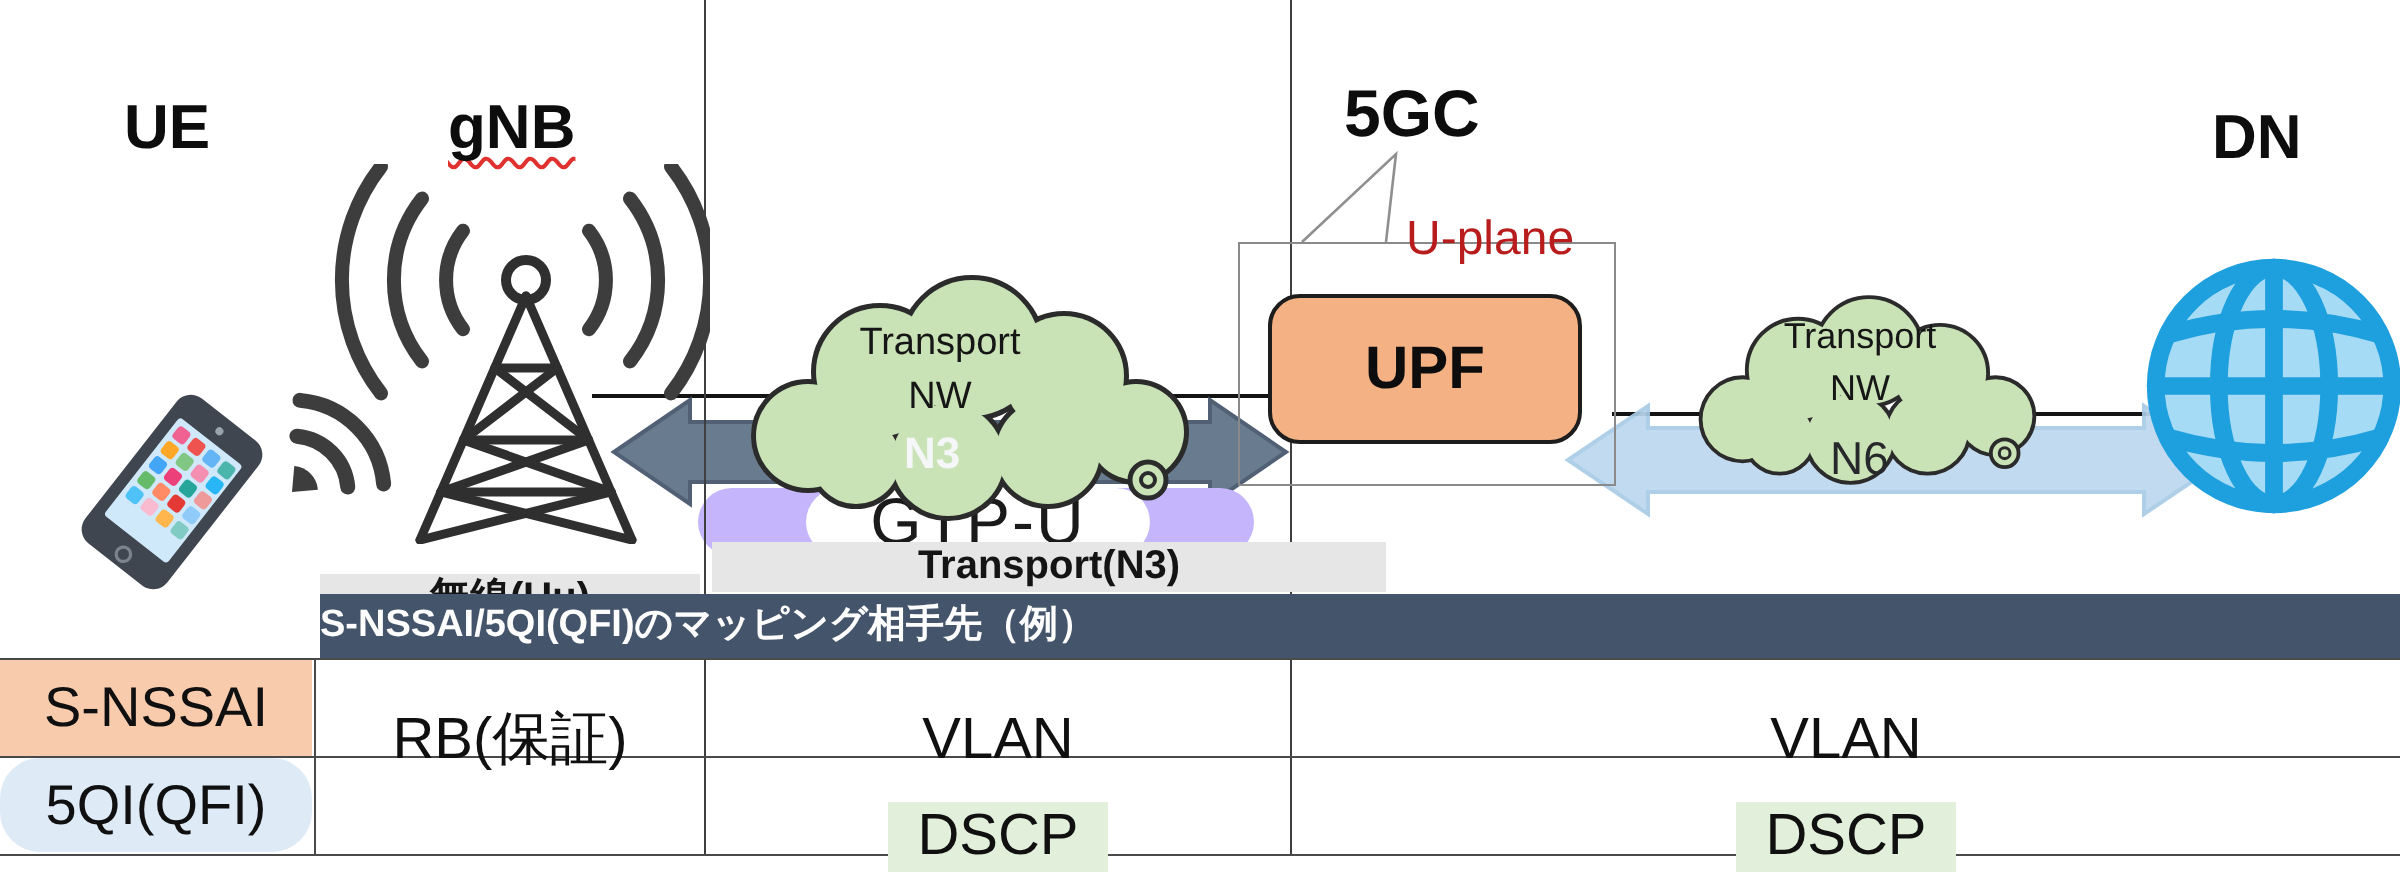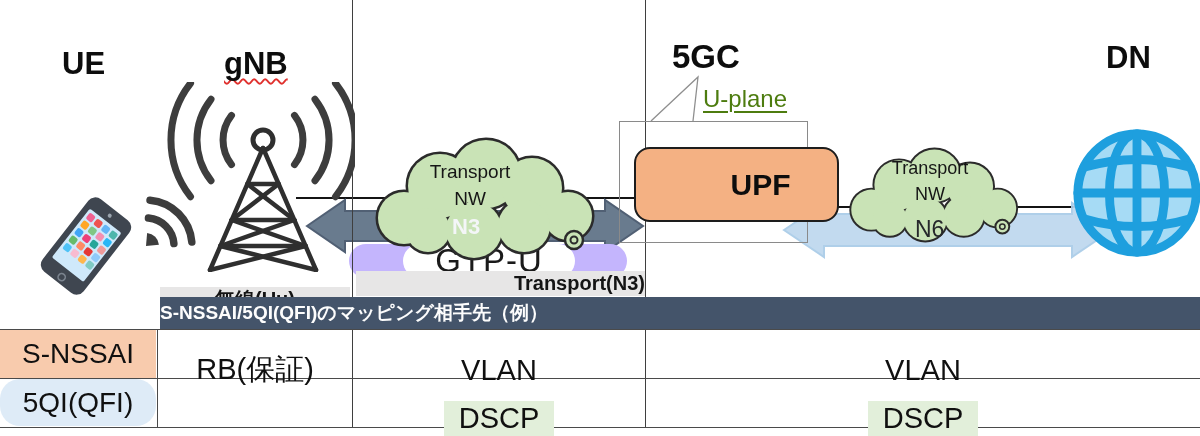--- a/index.html
+++ b/index.html
@@ -15,41 +15,41 @@
   .title-bar{background:#44546A;color:#fdfdfd;font-weight:bold;font-size:19px;line-height:32px;z-index:6;white-space:nowrap;}
   .hline{background:#4a4a4a;height:1px;z-index:6;}
   .vline{background:#3f3f3f;width:1px;z-index:4;}
   .vline-t{background:#4a4a4a;width:1px;z-index:6;}
   .rowlabel{font-size:28px;display:flex;align-items:center;justify-content:center;z-index:6;color:#101010;}
   .cell{font-size:29px;display:flex;align-items:center;justify-content:center;z-index:6;color:#101010;margin-top:16px;}
   .pill{background:#c4b5fd;border-radius:17px;z-index:3;}
   .pill-core{position:absolute;left:54px;top:0;width:172px;height:34px;background:#ffffff;border-radius:17px;
              display:flex;align-items:center;justify-content:center;font-size:33px;color:#1a1a1a;letter-spacing:1px;}
   .upf-box{background:#F4B183;border:2.5px solid #1d1d1d;border-radius:16px;z-index:5;
-           display:flex;align-items:center;justify-content:center;font-weight:bold;font-size:30px;color:#0d0d0d;padding-left:48px;}
+           display:flex;align-items:center;justify-content:center;font-weight:bold;font-size:30px;color:#0d0d0d;}
   .uplane-box{border:1.3px solid #8a8a8a;background:transparent;z-index:5;}
-  .uplane-label{font-size:24px;color:#4d7c0f;text-decoration:underline;text-underline-offset:4px;z-index:7;white-space:nowrap;}
+  .uplane-label{font-size:24px;color:#b91c1c;text-underline-offset:4px;z-index:7;white-space:nowrap;margin-top:21px;}
   .icon{z-index:5;}
   .arrow{z-index:2;}
 </style>
 </head>
 <body>
 
 <div id="stage">
 
   <svg class="abs" style="left:0;top:0;z-index:1;" width="1200" height="436" viewBox="0 0 1200 436">
     <line x1="296" y1="198" x2="636" y2="198" stroke="#141414" stroke-width="2"></line>
     <line x1="806" y1="207" x2="1078" y2="207" stroke="#141414" stroke-width="2"></line>
     <polyline points="651,121 698,77 693,121" fill="none" stroke="#8f8f8f" stroke-width="1.3"></polyline>
   </svg>
 
   <div class="abs node-label" style="left:62px;top:46px;">UE</div>
   <div class="abs node-label wavy" style="left:224px;top:46px;z-index:7;">gNB</div>
   <div class="abs node-label" style="left:672px;top:38px;z-index:7;font-size:33px;">5GC</div>
-  <div class="abs node-label" style="left:1106px;top:40px;">DN</div>
+  <div class="abs node-label" style="left:1106px;top:51px;">DN</div>
 
   <svg class="abs icon" style="left:26px;top:192px;" width="120" height="108" viewBox="0 0 120 108">
     <g transform="rotate(38 60 54)">
       <rect x="34" y="8" width="52" height="92" rx="9" fill="#3f4650"></rect>
       <rect x="40" y="22" width="40" height="62" rx="2" fill="#cfe9fb"></rect>
       <circle cx="60" cy="15.5" r="2" fill="#9aa4ae"></circle>
       <circle cx="60" cy="93.5" r="3.6" fill="none" stroke="#7a838e" stroke-width="1.6"></circle>
       <g>
         <rect x="42.5" y="25" width="7.5" height="7.5" rx="2" fill="#f06292"></rect>
         <rect x="52" y="25" width="7.5" height="7.5" rx="2" fill="#ef5350"></rect>
@@ -189,21 +189,21 @@
       <path d="M16 96 Q70 112 124 96"></path>
     </g>
   </svg>
 
   <div class="abs vline" style="left:352px;top:0;height:427px;"></div>
   <div class="abs vline" style="left:645px;top:0;height:427px;"></div>
 
   <div class="abs seg-cell" style="left:160px;top:287px;width:190px;height:25px;">
     <span>無線(</span><span class="wavy">Uu</span><span>)</span>
   </div>
-  <div class="abs seg-cell" style="left:356px;top:271px;width:289px;height:25px;text-align:right;">Transport(N3)</div>
+  <div class="abs seg-cell" style="left:356px;top:271px;width:337px;height:25px;">Transport(N3)</div>
 
   <div class="abs title-bar" style="left:160px;top:297px;width:1040px;height:32px;">S-NSSAI/5QI(QFI)のマッピング相手先（例）</div>
 
   <div class="abs hline" style="left:0;top:329px;width:1200px;"></div>
   <div class="abs hline" style="left:0;top:378px;width:1200px;"></div>
   <div class="abs hline" style="left:0;top:427px;width:1200px;"></div>
   <div class="abs vline-t" style="left:157px;top:329px;height:98px;"></div>
 
   <div class="abs rowlabel" style="left:0;top:330px;width:156px;height:48px;background:#F8CBAD;">S-NSSAI</div>
   <div class="abs cell" style="left:158px;top:330px;width:194px;height:48px;">RB(保証)</div>

